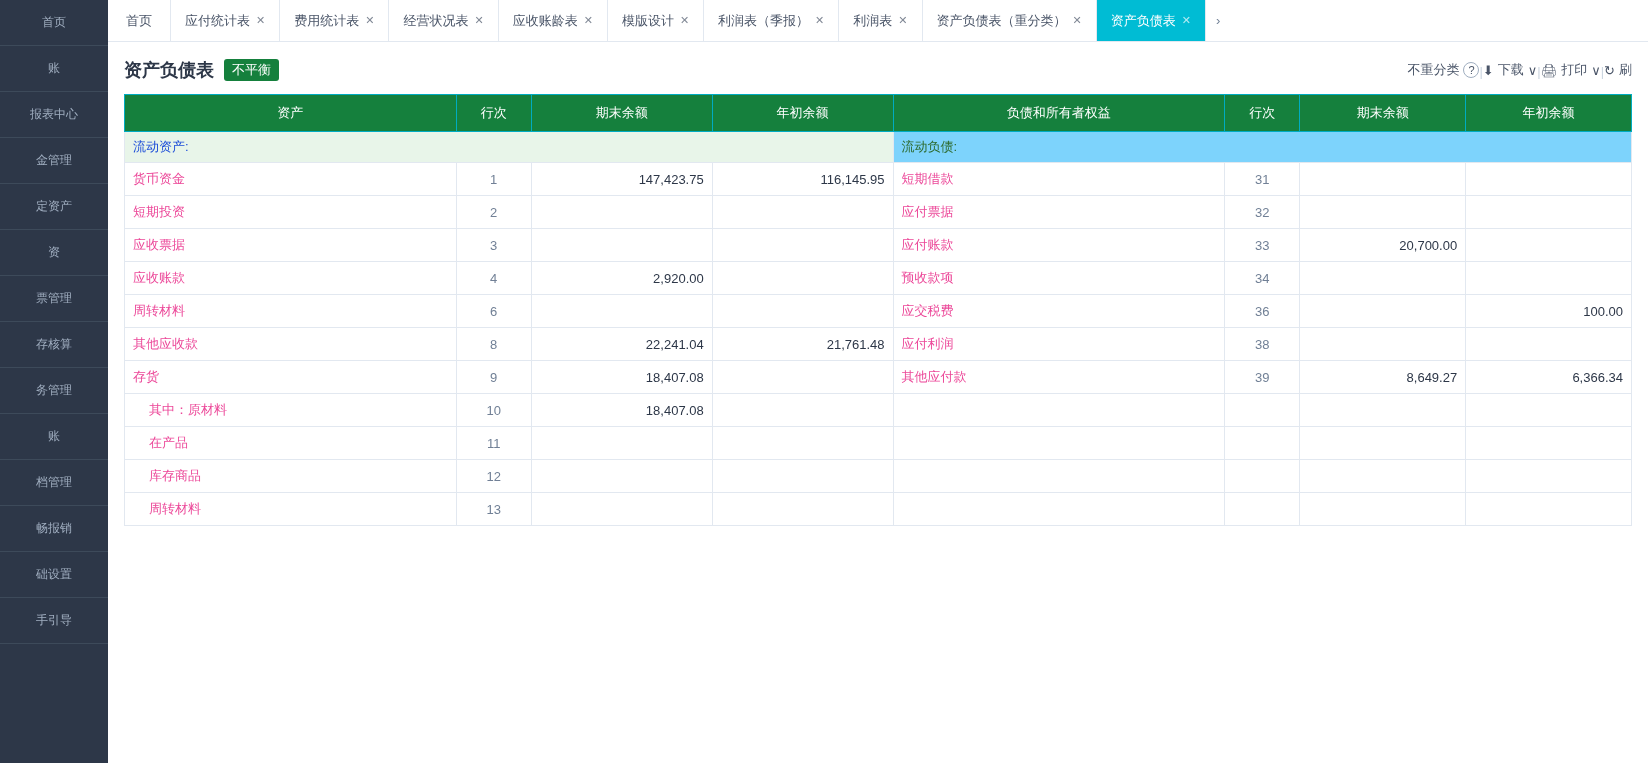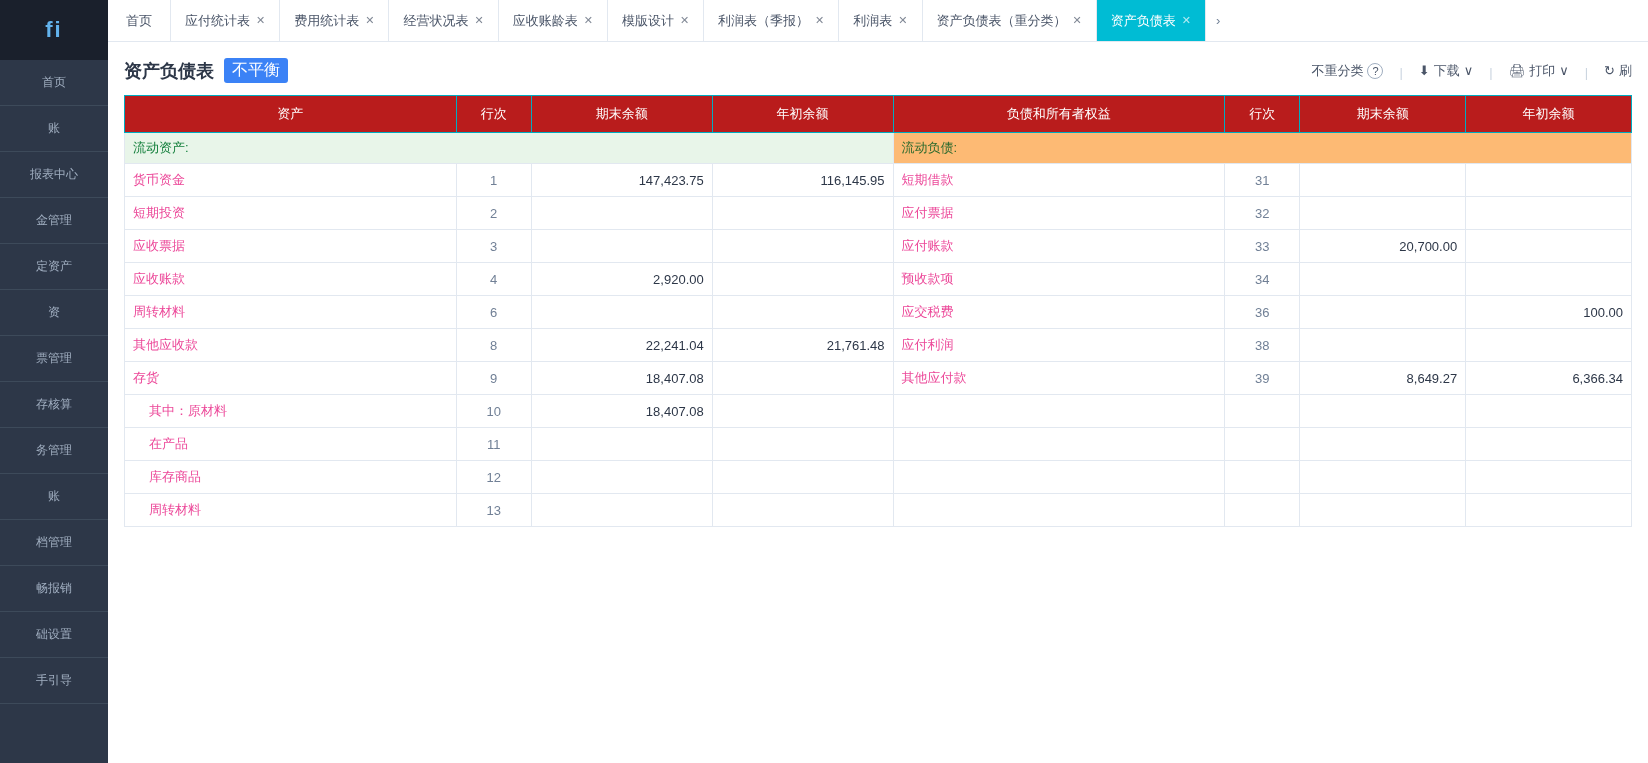--- a/index.html
+++ b/index.html
@@ -99,50 +99,49 @@
       display: flex;
       align-items: center;
       gap: 10px;
     }
     .page-title {
       font-size: 18px;
       font-weight: bold;
       color: #2d3748;
     }
     .badge-unbalanced {
-      background: #3b82f6;
+      background: #15803d;
       color: #fff;
-      font-size: 16px;
+      font-size: 13px;
       padding: 2px 8px;
       border-radius: 3px;
     }
     .page-actions {
       display: flex;
       align-items: flex-end;
-      gap: 16px;
       font-size: 13px;
       color: #4a5568;
     }
     .page-actions .action-item {
       display: flex;
       align-items: center;
       gap: 4px;
       cursor: pointer;
       color: #4a5568;
     }
     .separator-v { color: #cbd5e0; }
 
     
     .report-table {
       width: 100%;
       border-collapse: collapse;
       font-size: 13px;
     }
     .report-table th {
-      background: #b91c1c;
+      background: #15803d;
       color: #fff;
       padding: 9px 8px;
       text-align: center;
       border: 1px solid #00acc1;
       font-weight: 500;
     }
     .report-table td {
       padding: 7px 8px;
       border: 1px solid #e2e8f0;
       color: #2d3748;
@@ -155,21 +154,20 @@
       color: #2d6a2d;
       font-weight: 500;
       padding: 6px 8px;
     }
     .indent { padding-left: 24px !important; }
   </style>
 </head>
 <body>
 
 <div class="sidebar">
-  <div class="sidebar-logo">fi</div>
   <div class="sidebar-item">首页</div>
   <div class="sidebar-item">账</div>
   <div class="sidebar-item">报表中心</div>
   <div class="sidebar-item">金管理</div>
   <div class="sidebar-item">定资产</div>
   <div class="sidebar-item">资</div>
   <div class="sidebar-item">票管理</div>
   <div class="sidebar-item">存核算</div>
   <div class="sidebar-item">务管理</div>
   <div class="sidebar-item">账</div>
@@ -262,22 +260,22 @@
           <th style="width:12%">期末余额</th>
           <th style="width:12%">年初余额</th>
           <th style="width:22%">负债和所有者权益</th>
           <th style="width:5%">行次</th>
           <th style="width:11%">期末余额</th>
           <th style="width:11%">年初余额</th>
         </tr>
       </thead>
       <tbody id="table-body">
       <tr class="section-header">
-      <td colspan="4" style="background:#e8f5e9;color:#15803d;font-weight:500;">流动资产:</td>
-      <td colspan="4" style="background:#fdba74;color:#2d6a2d;font-weight:500;">流动负债:</td>
+      <td colspan="4" style="background:#e8f5e9;color:#1d4ed8;font-weight:500;">流动资产:</td>
+      <td colspan="4" style="background:#7dd3fc;color:#2d6a2d;font-weight:500;">流动负债:</td>
     </tr>
           <tr>
       <td class="label">货币资金</td>
       <td class="row-num">1</td>
       <td class="text-right">147,423.75</td>
       <td class="text-right">116,145.95</td>
       <td class="label">短期借款</td>
       <td class="row-num">31</td>
       <td class="text-right"></td>
       <td class="text-right"></td>

